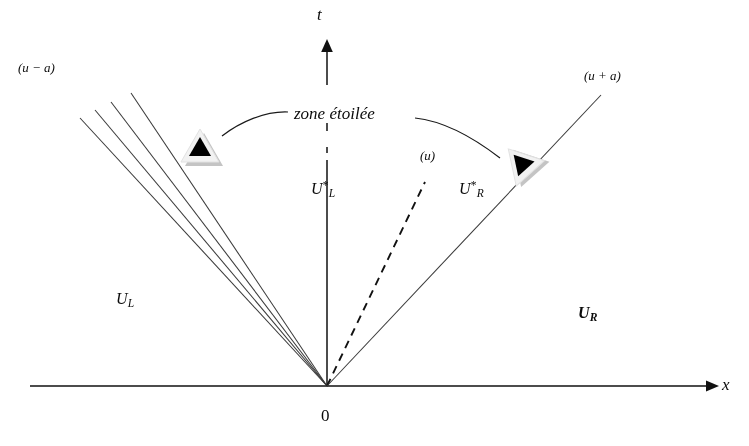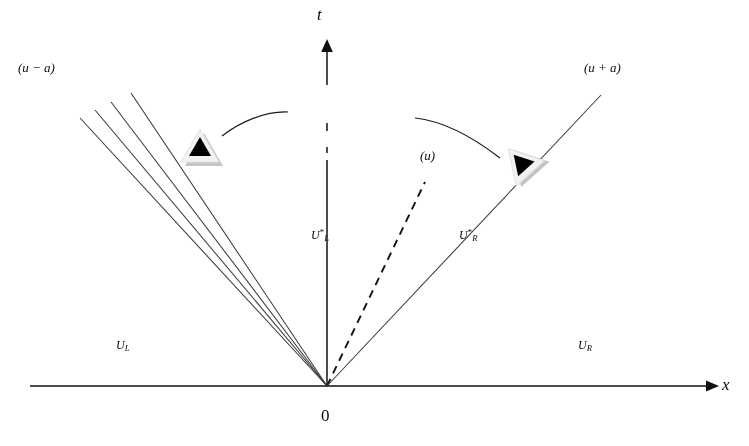--- a/index.html
+++ b/index.html
@@ -29,21 +29,21 @@
     font-family: "Liberation Serif", "DejaVu Serif", serif;
     font-style: italic;
     color: #0b0b0b;
     white-space: nowrap;
     line-height: 1;
     -webkit-font-smoothing: antialiased;
   }
   .lbl-axis      { font-size: 17px; }
   .lbl-wave      { font-size: 13px; }
   .lbl-zone      { font-size: 17px; }
-  .lbl-state     { font-size: 12px; margin-top: 48px; }
+  .lbl-state     { font-size: 16px; }
   .lbl-origin    { font-size: 17px; font-style: normal; }
   .sub {
     font-size: 0.72em;
     vertical-align: -0.28em;
     font-style: italic;
     padding-left: 0.02em;
   }
   .sup {
     font-size: 0.72em;
     vertical-align: 0.42em;
@@ -110,26 +110,27 @@
   </svg>
 
   <div class="lbl lbl-axis" style="left:317px; top:6px;">t</div>
 
   <div class="lbl lbl-axis" style="left:722px; top:376px;">x</div>
 
   <div class="lbl lbl-origin" style="left:321px; top:407px;">0</div>
 
   <div class="lbl lbl-wave" style="left:18px; top:61px;">(u − a)</div>
 
-  <div class="lbl lbl-wave" style="left:584px; top:61px;">(u + a)</div>
+  <div class="lbl lbl-wave" style="left:584px; top:69px;">(u + a)</div>
 
   <div class="lbl lbl-wave" style="left:420px; top:149px;">(u)</div>
 
+  <div class="lbl lbl-zone" style="left:294px; top:105px;">zone étoilée</div>
 
   <div class="lbl lbl-state" style="left:311px; top:180px;"><span>U</span><span class="sup">*</span><span class="sub">L</span></div>
 
   <div class="lbl lbl-state" style="left:459px; top:180px;text-align:right;"><span>U</span><span class="sup">*</span><span class="sub">R</span></div>
 
   <div class="lbl lbl-state" style="left:116px; top:291px;"><span>U</span><span class="sub">L</span></div>
 
-  <div class="lbl lbl-state" style="left:578px; top:291px;"><span>U</span><span class="sub">R</span></div>
+  <div class="lbl lbl-state" style="left:578px; top:305px;font-weight:bold;"><span>U</span><span class="sub">R</span></div>
 
 </div>
 
 </body></html>

